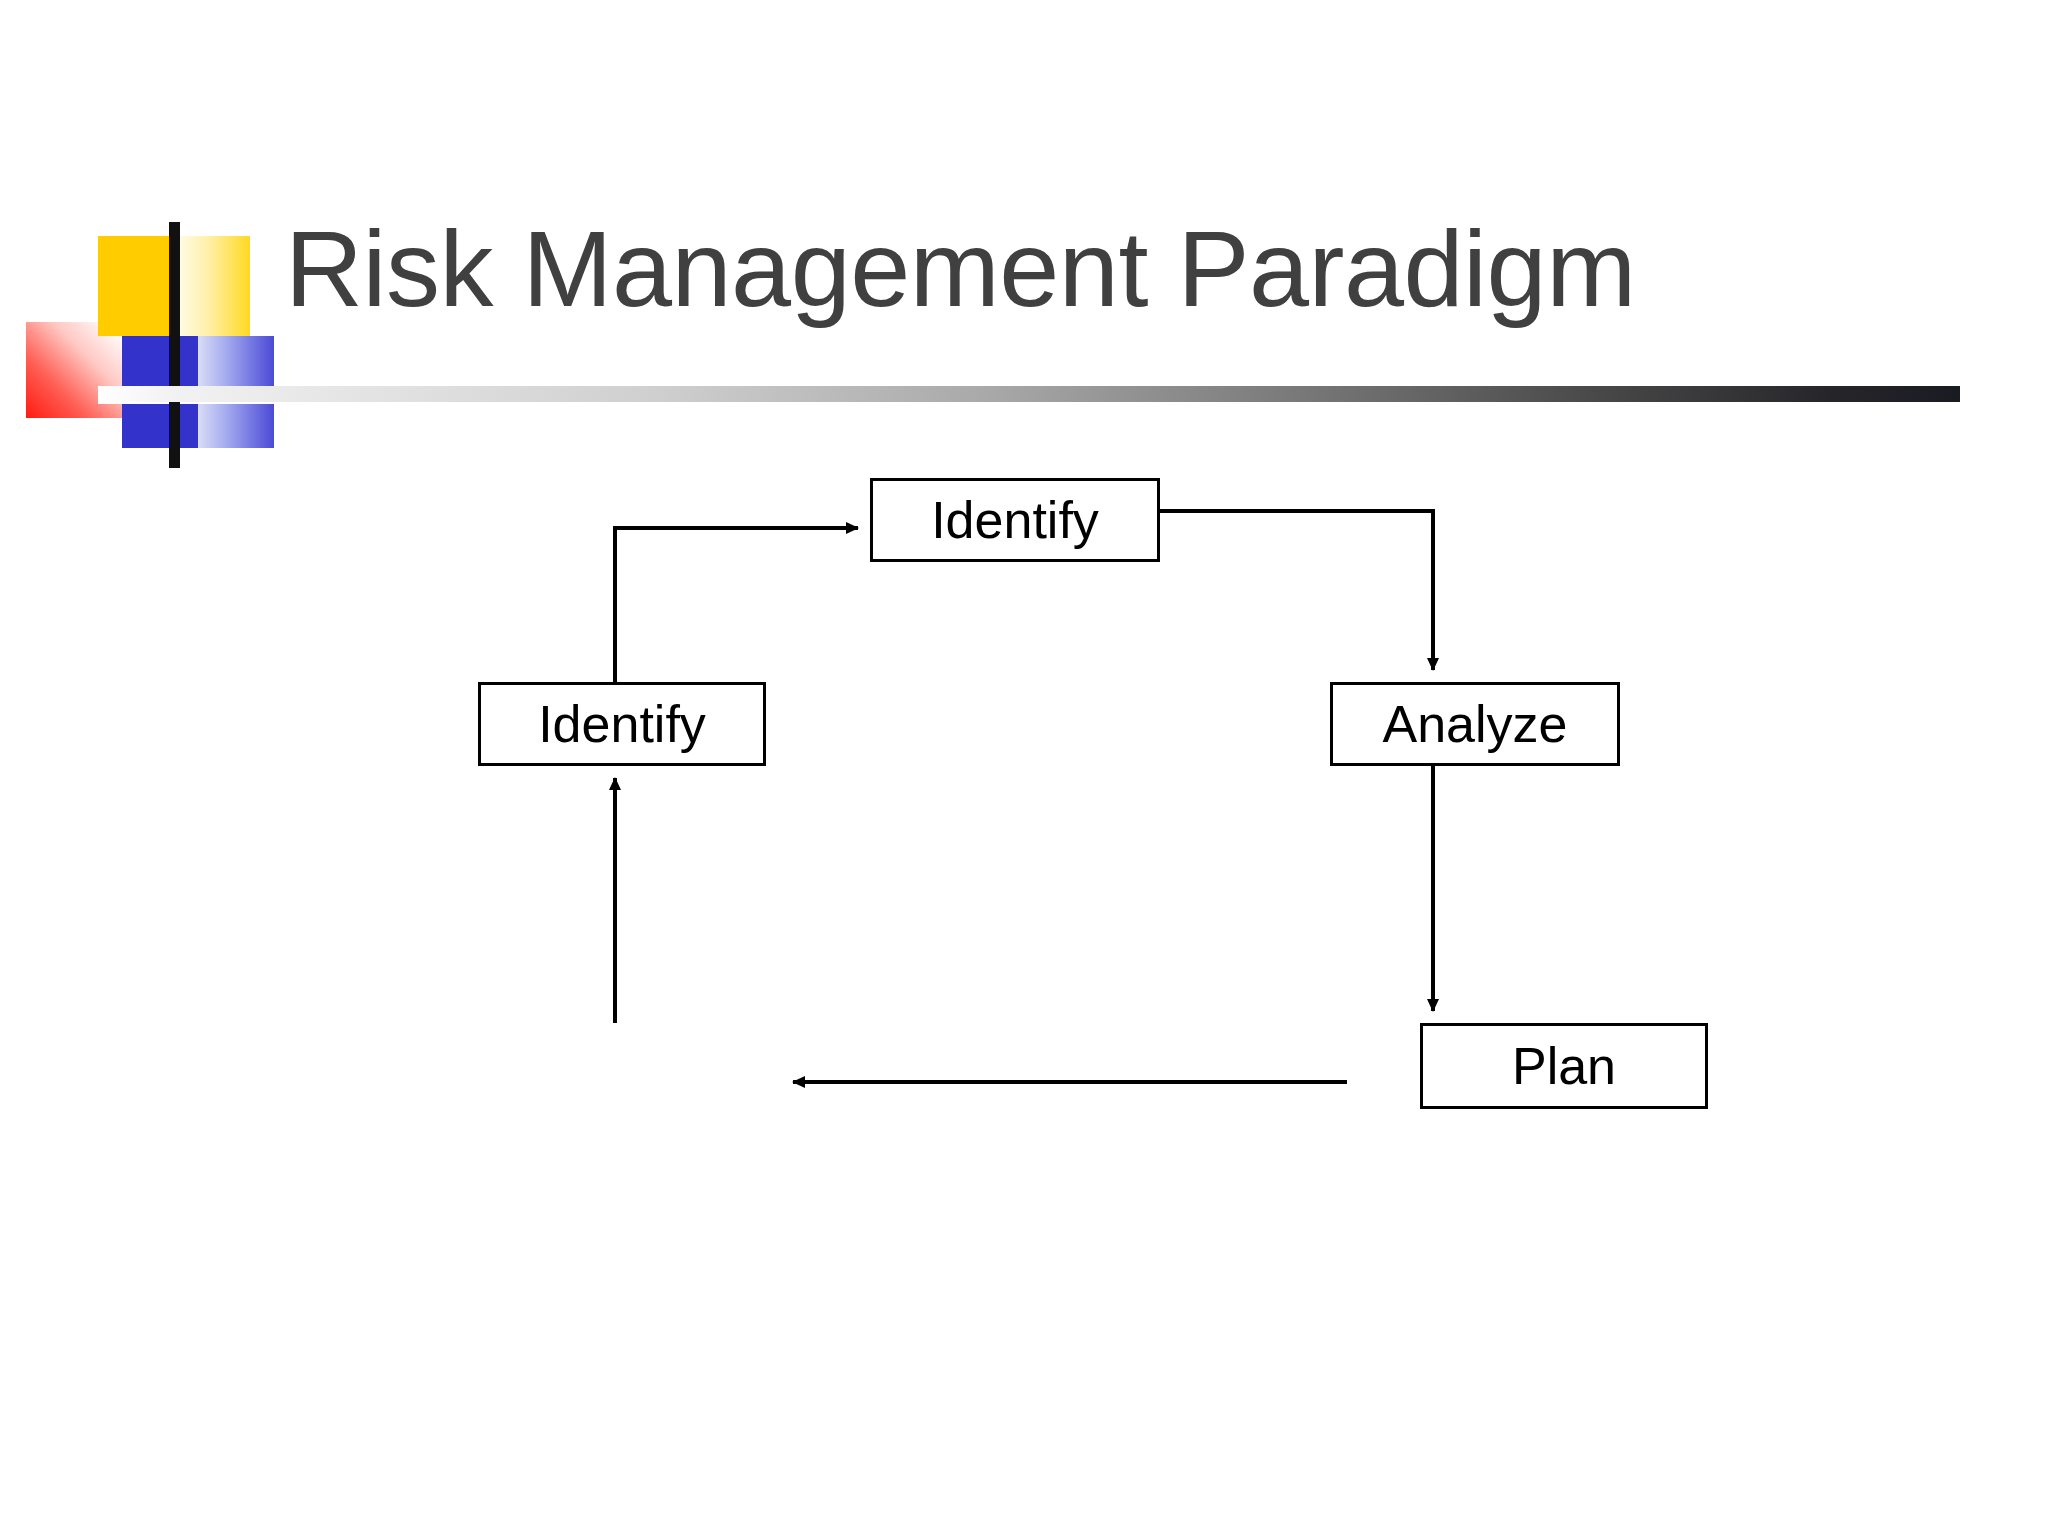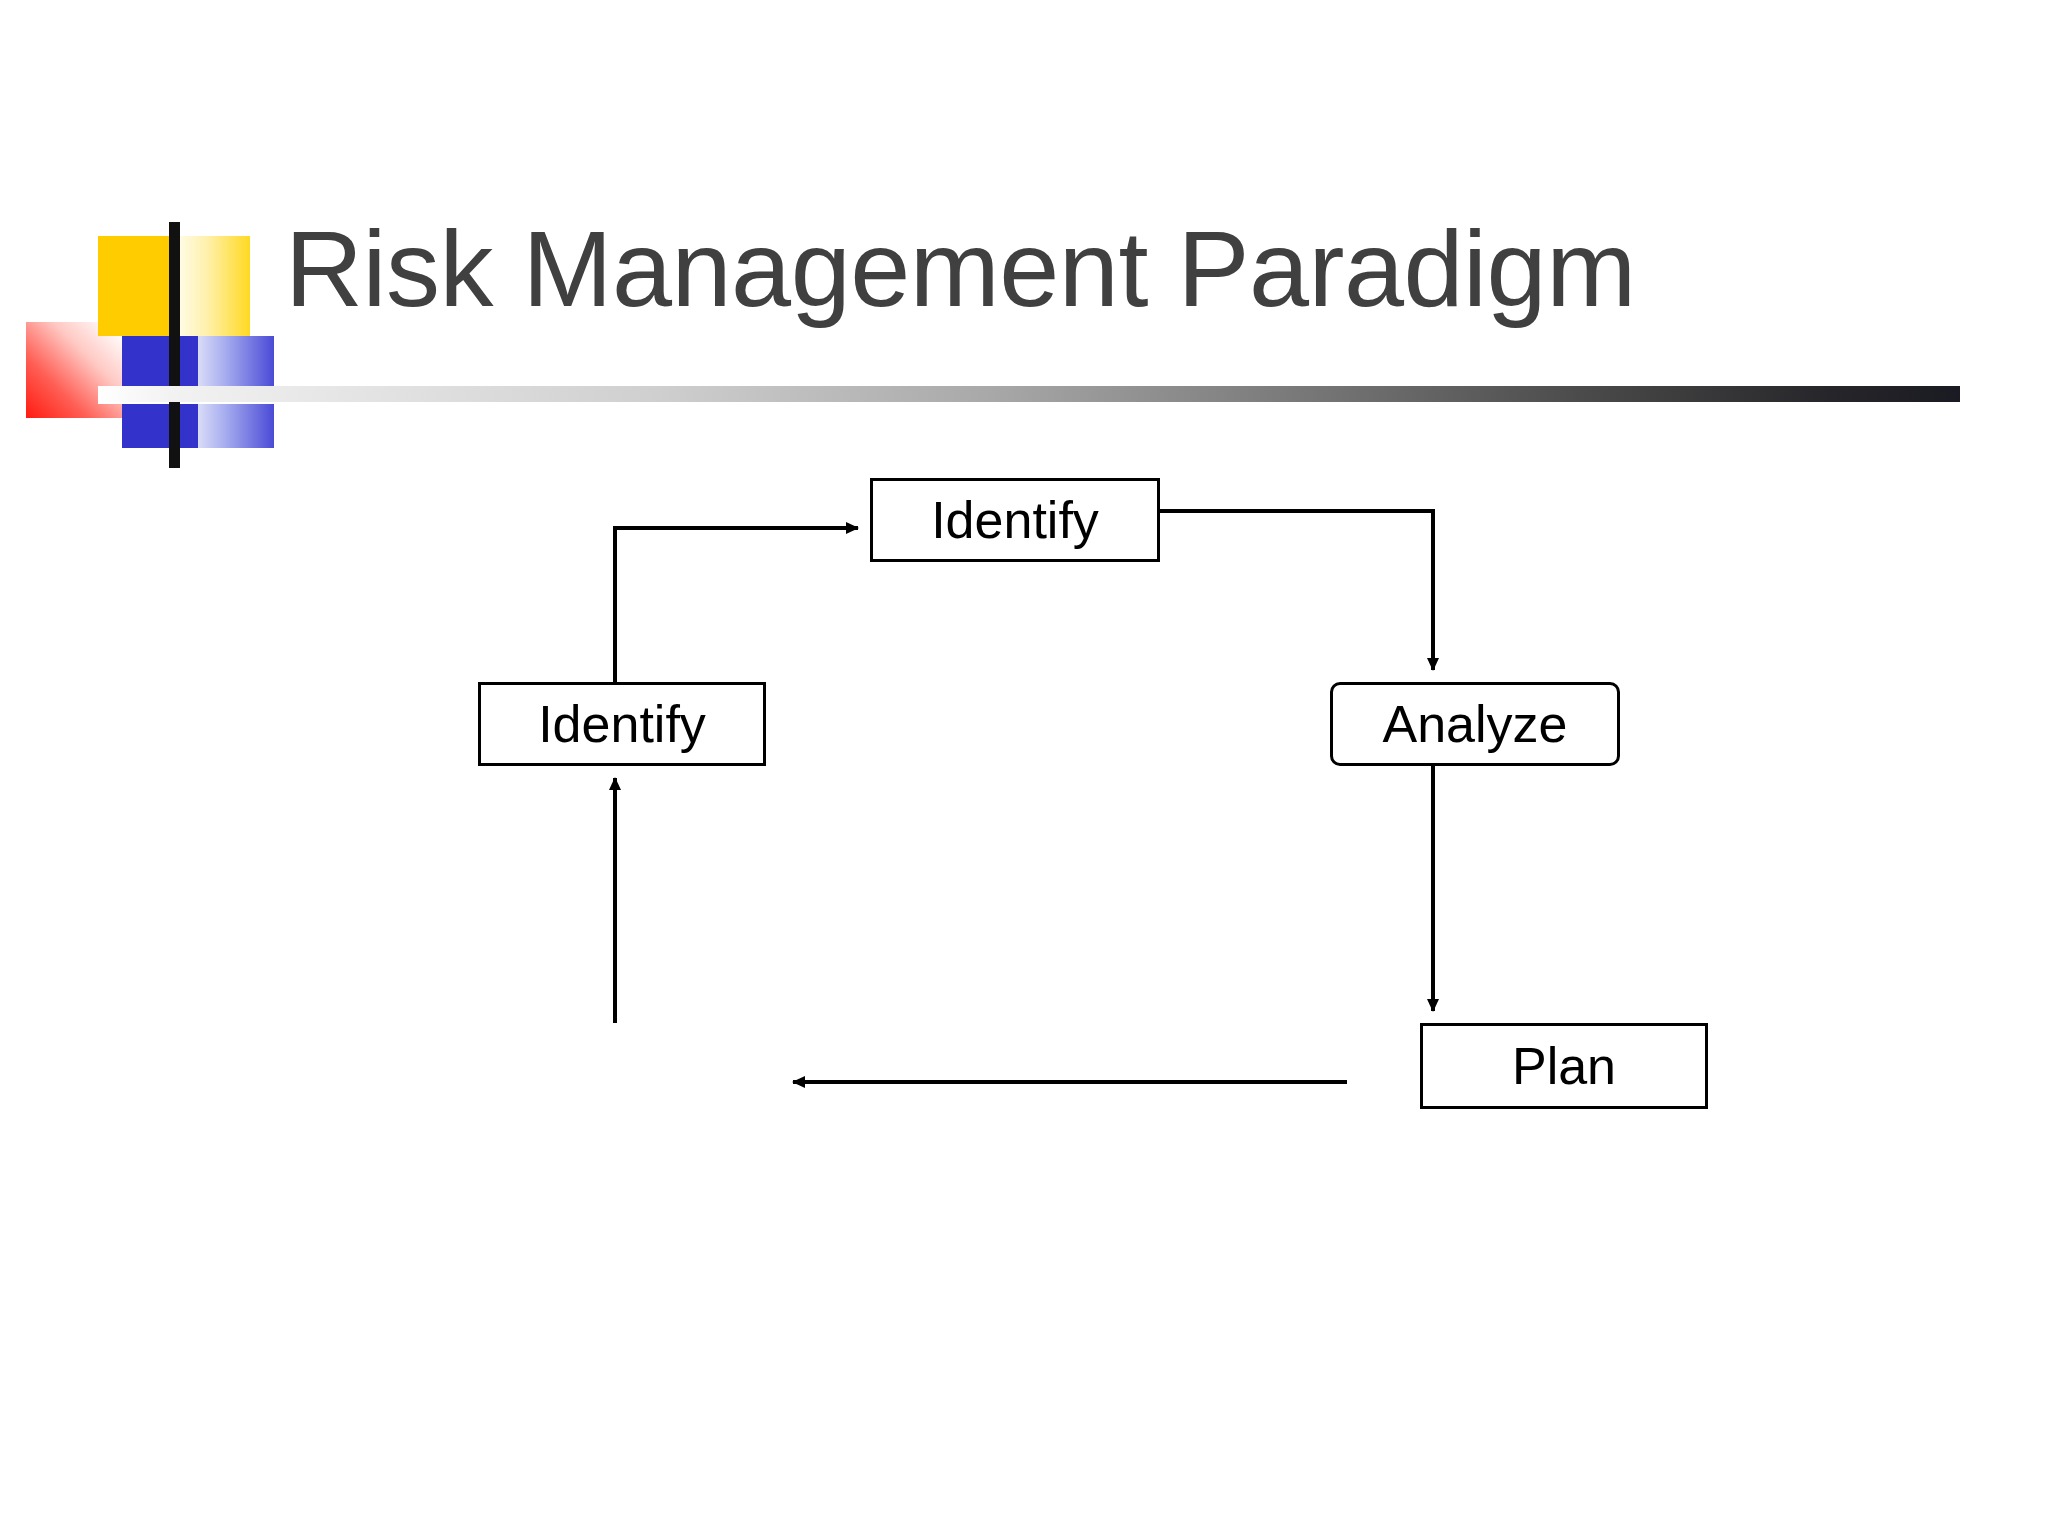--- a/index.html
+++ b/index.html
@@ -144,21 +144,21 @@
   .flow-box-label {
     font-size: 52px;
     color: #000000;
     font-family: "Liberation Sans", sans-serif;
     line-height: 1;
     white-space: nowrap;
   }
 
   #box-identify { left: 870px;  top: 478px;  width: 290px; height: 84px; }
   #box-control  { left: 478px;  top: 682px;  width: 288px; height: 84px; }
-  #box-analyze  { left: 1330px; top: 682px;  width: 290px; height: 84px; border-radius: 10px; }
+  #box-analyze  { left: 1330px; top: 682px;  width: 290px; height: 84px; }
   #box-track    { left: 493px;  top: 1023px; width: 288px; height: 86px; }
   #box-plan     { left: 1420px; top: 1023px; width: 288px; height: 86px; }
 </style>
 </head>
 <body>
 
 <div id="slide-header">
 
   <div class="deco-red-grad"></div>
   <div class="deco-yellow-solid"></div>

